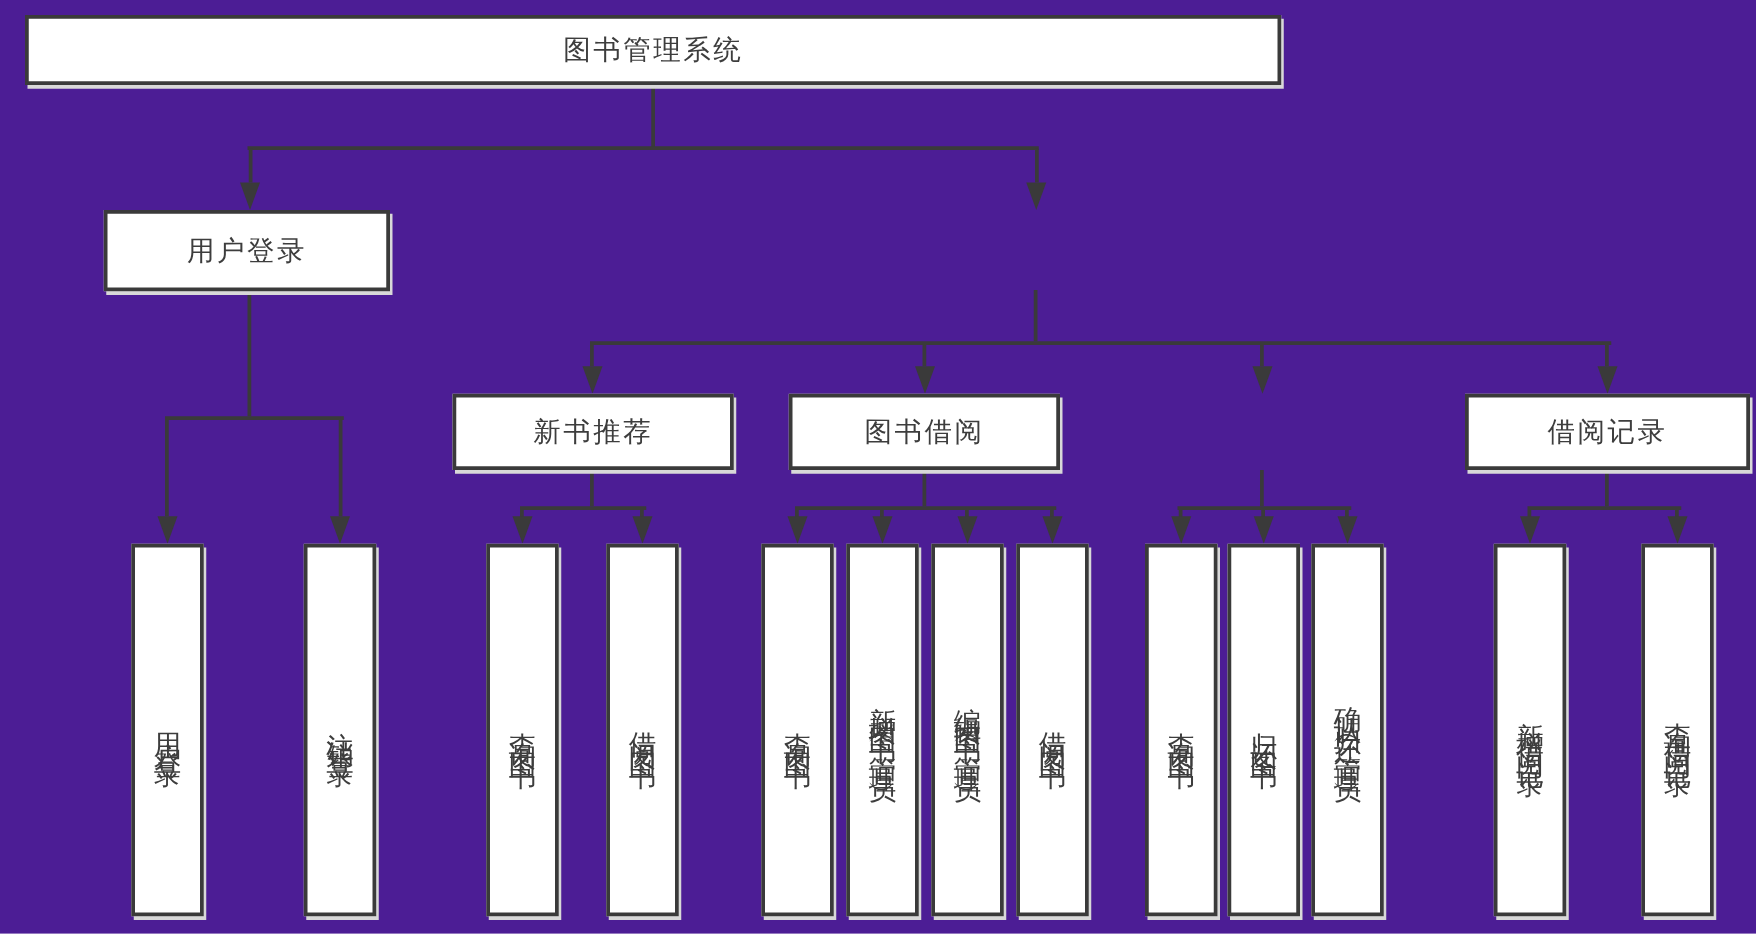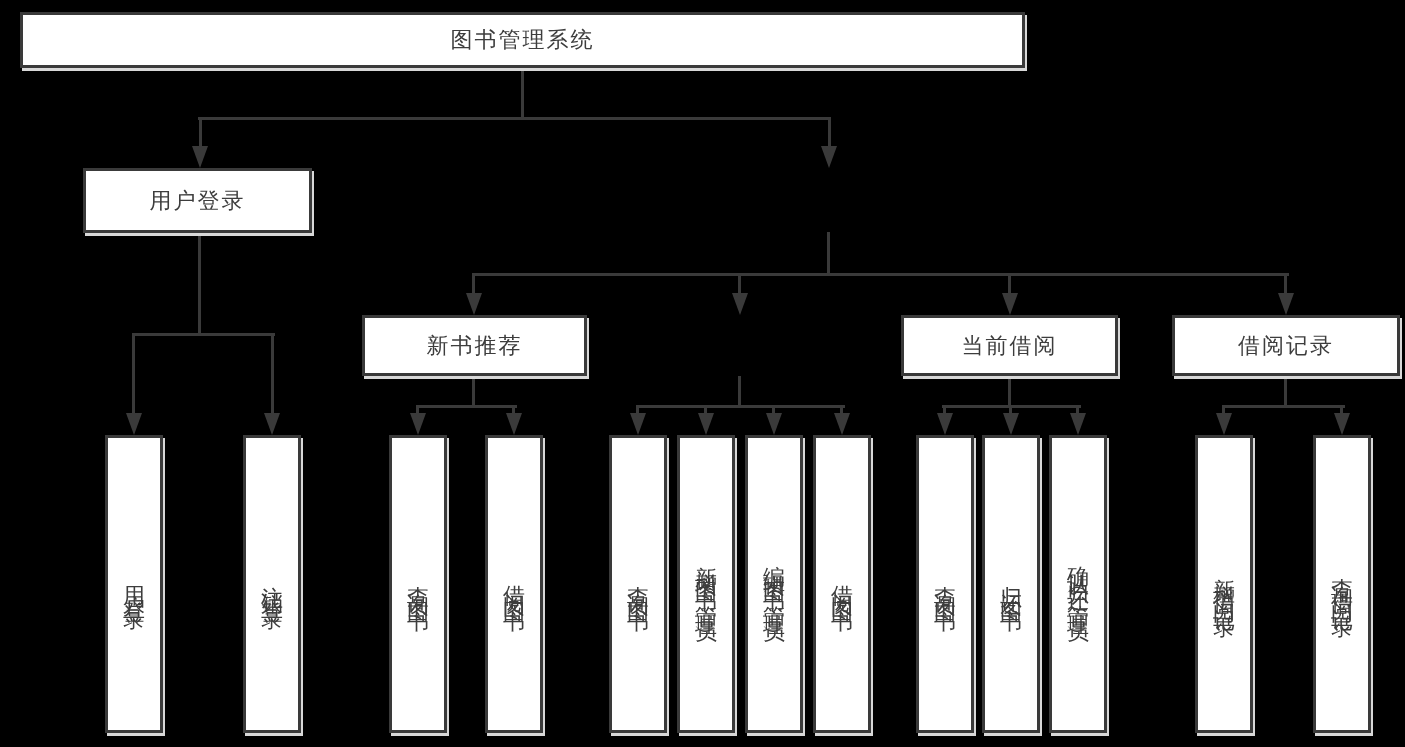--- a/index.html
+++ b/index.html
@@ -1,17 +1,17 @@
 <!DOCTYPE html>
 <html><head>
 <meta charset="utf-8">
 <style>
   html,body{margin:0;padding:0;background:#ffffff;}
   #canvas{
-    position:relative;width:1405px;height:747px;background:#000000;
+    position:relative;width:1405px;height:747px;background:#4c1d95;
     font-family:"Liberation Sans","DejaVu Sans",sans-serif;overflow:hidden;
   }
   .box{
     position:absolute;background:#ffffff;border:3px solid #3a3a3a;box-sizing:border-box;
     display:flex;align-items:center;justify-content:center;
     color:#3d3d3d;font-size:22px;letter-spacing:2px;
     box-shadow:2px 3px 0 #d8d8d8;z-index:2;
   }
   .vbox{
     writing-mode:vertical-rl;text-orientation:mixed;
@@ -63,22 +63,22 @@
   <div class="vl" style="left:738px;top:276px;height:17px;"></div>
   <div class="ar" style="left:732px;top:293px;"></div>
   <div class="vl" style="left:1008px;top:276px;height:17px;"></div>
   <div class="ar" style="left:1002px;top:293px;"></div>
   <div class="vl" style="left:1284px;top:276px;height:17px;"></div>
   <div class="ar" style="left:1278px;top:293px;"></div>
 
   <div class="box" style="left:362px;top:315px;width:225px;height:61px;">
     <span>新书推荐</span>
   </div>
-  <div class="box" style="left:901px;top:315px;width:217px;height:61px;">
-    <span>当前借阅</span>
+  <div class="box" style="left:631px;top:315px;width:217px;height:61px;">
+    <span>图书借阅</span>
   </div>
   <div class="box" style="left:1172px;top:315px;width:228px;height:61px;">
     <span>借阅记录</span>
   </div>
 
   <div class="vl" style="left:472px;top:376px;height:29px;"></div>
   <div class="vl" style="left:738px;top:376px;height:29px;"></div>
   <div class="vl" style="left:1008px;top:376px;height:29px;"></div>
   <div class="vl" style="left:1284px;top:376px;height:29px;"></div>
 

